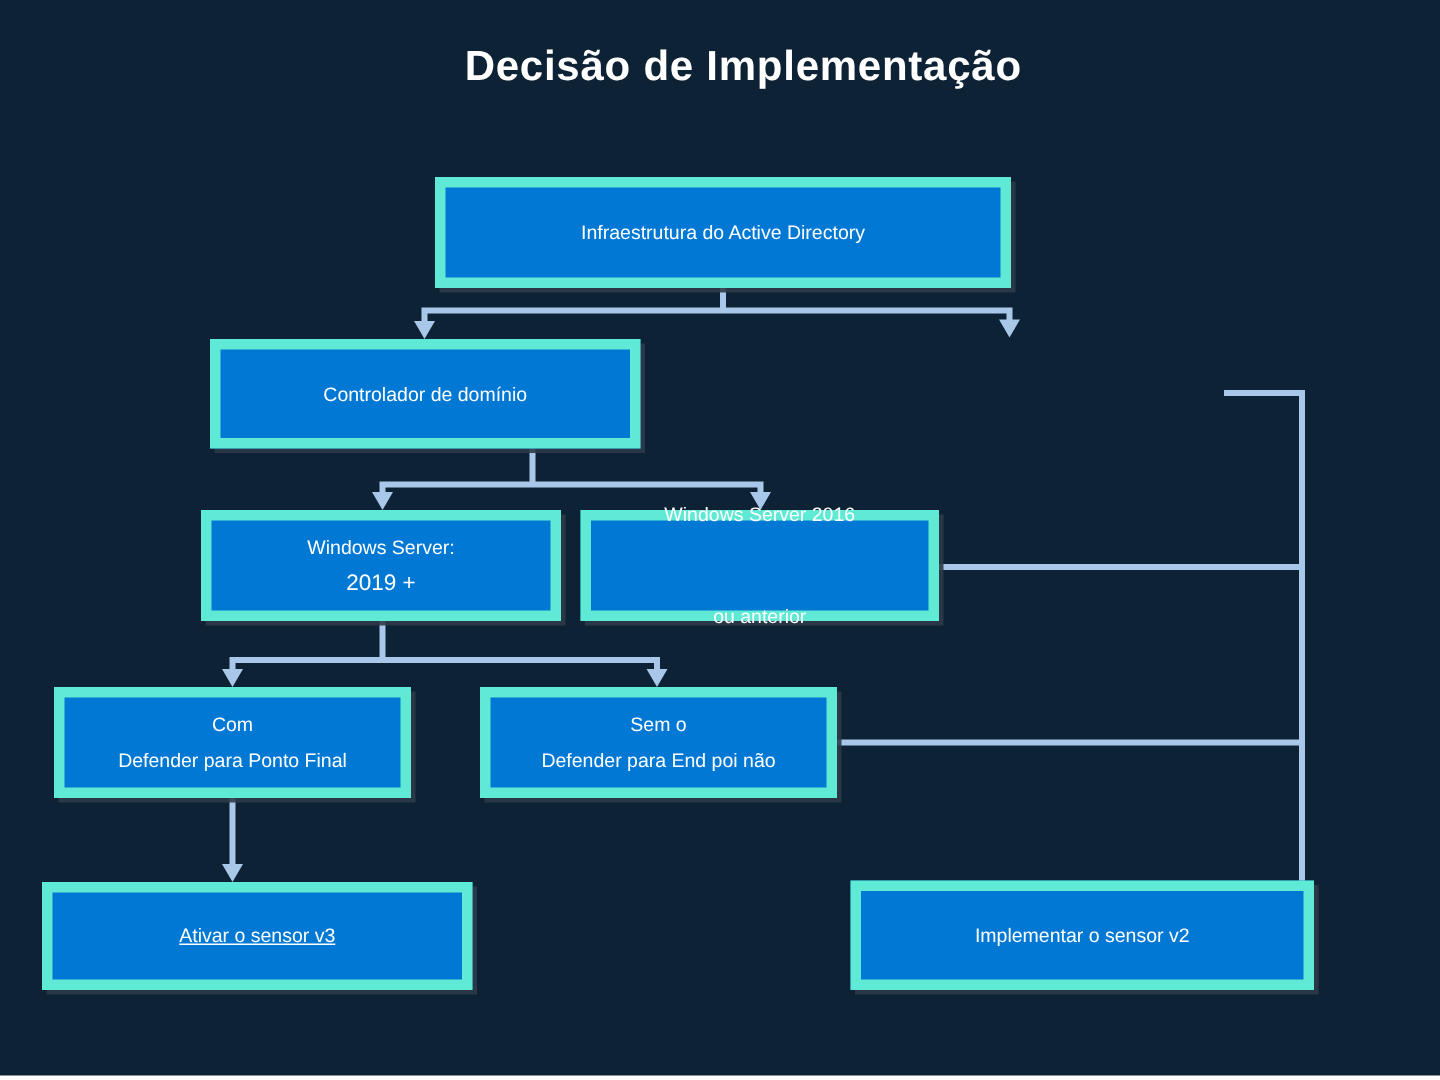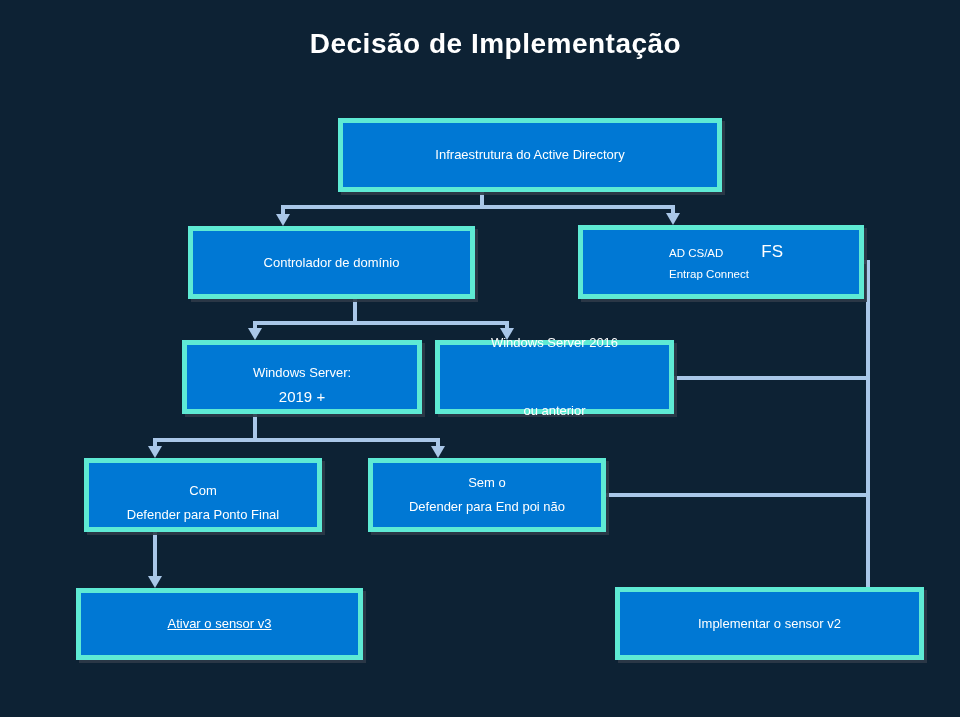--- a/index.html
+++ b/index.html
@@ -31,40 +31,39 @@
     left: 0; right: 0;
     top: 73px;
     text-align: center;
     font-size: 22px;
     font-weight: 400;
     color: var(--text, #FFFFFF);
   }
   .box {
     position: absolute;
     background: var(--box-fill, #0078D4);
-    border: 5px solid #5eead4;
+    border: 7px solid #5eead4;
     box-shadow: 3px 3px 0 rgba(45, 58, 72, 0.9);
     box-sizing: border-box;
     display: flex;
     flex-direction: column;
     align-items: center;
     justify-content: center;
     text-align: center;
     font-size: 13px;
     line-height: 24px;
     color: var(--text, #FFFFFF);
-    margin-left: 48px;
   }
   #box-infra        { left: 290px; top: 118px; width: 384px; height: 74px; }
   #box-dc           { left: 140px; top: 226px; width: 287px; height: 73px; }
   #box-adcs         { left: 530px; top: 225px; width: 286px; height: 74px;
                       align-items: flex-start; text-align: left; padding-left: 86px; }
-  #box-ws2019       { left: 134px; top: 340px; width: 240px; height: 74px; justify-content: flex-end; }
+  #box-ws2019       { left: 134px; top: 340px; width: 240px; height: 74px; }
   #box-ws2016       { left: 387px; top: 340px; width: 239px; height: 74px; gap: 44px; }
-  #box-comdef       { left: 36px;  top: 458px; width: 238px; height: 74px; justify-content: flex-end; }
+  #box-comdef       { left: 36px;  top: 458px; width: 238px; height: 74px; }
   #box-semdef       { left: 320px; top: 458px; width: 238px; height: 74px; }
   #box-ativar       { left: 28px;  top: 588px; width: 287px; height: 72px; text-decoration: underline; }
   #box-implementar  { left: 567px; top: 587px; width: 309px; height: 73px; }
 
   .small-text  { font-size: 11.5px; line-height: 20px; }
   .large-text  { font-size: 17px; font-weight: 400; }
   .medium-text { font-size: 15px; }
   .adcs-line1  { display: flex; align-items: baseline; }
   .adcs-fs-gap { margin-left: 38px; }
 
@@ -125,27 +124,20 @@
   </svg>
 
   <div class="box" id="box-infra">
     <span>Infraestrutura do Active Directory</span>
   </div>
 
   <div class="box" id="box-dc">
     <span>Controlador de domínio</span>
   </div>
 
-  <div class="box" id="box-adcs">
-    <span class="adcs-line1">
-      <span class="small-text">AD CS/AD</span>
-      <span class="large-text adcs-fs-gap">FS</span>
-    </span>
-    <span class="small-text">Entrap Connect</span>
-  </div>
 
   <div class="box" id="box-ws2019">
     <span>Windows Server:</span>
     <span class="medium-text">2019 +</span>
   </div>
 
   <div class="box" id="box-ws2016">
     <span>Windows Server 2016</span>
     <span>ou anterior</span>
   </div>

